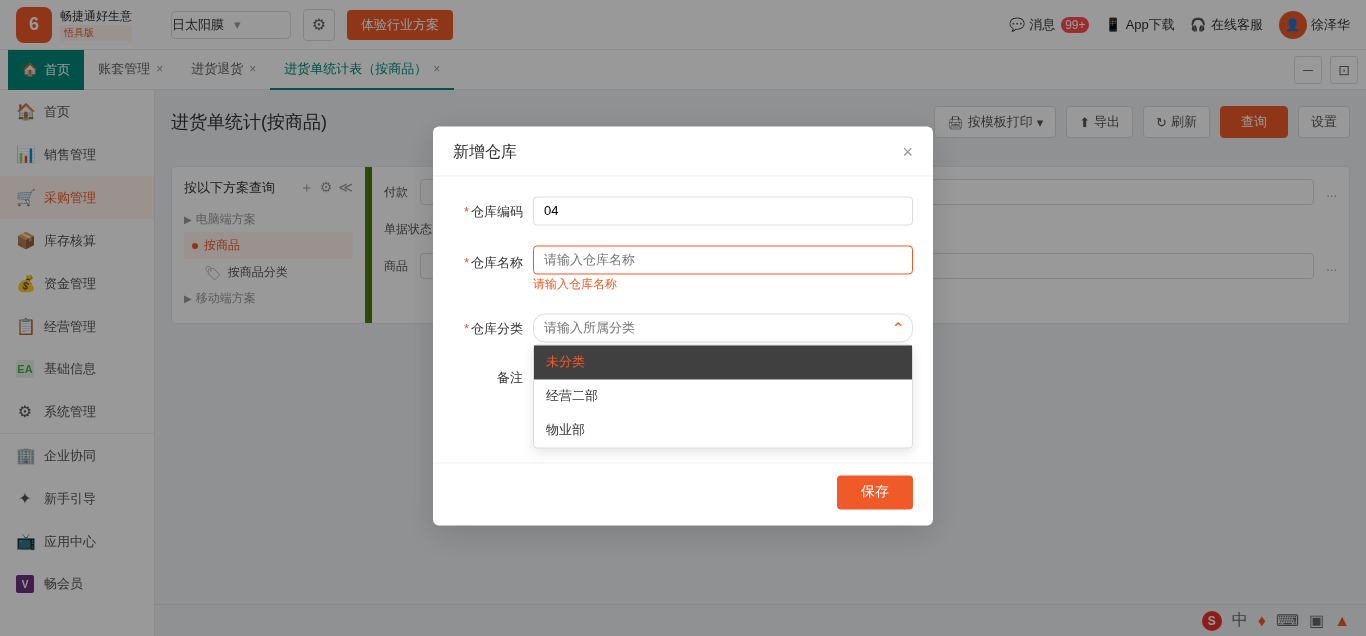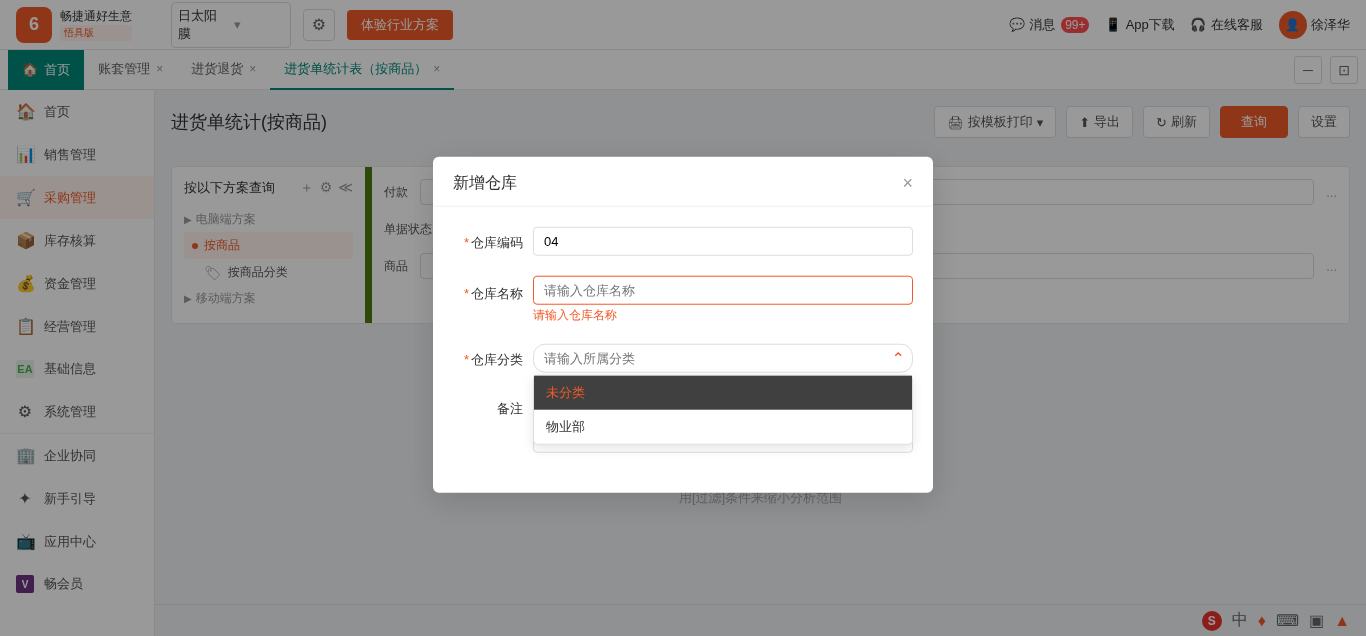--- a/index.html
+++ b/index.html
@@ -36,21 +36,21 @@
       margin-right: 8px;
       flex-shrink: 0;
     }
     .logo-badge { font-size: 10px; color: #f05a28; background: #fff3ee; padding: 1px 4px; border-radius: 2px; }
 
     .store-selector {
       display: flex;
       align-items: center;
       border: 1px solid #ddd;
       border-radius: 4px;
-      padding: 4px 6px;
+      padding: 4px 0;
       min-width: 120px;
       cursor: pointer;
       color: #333;
       margin-right: 12px;
     }
     .store-selector span { flex: 1; }
     .dropdown-arrow { color: #999; margin-left: 6px; }
 
     .gear-btn {
       width: 32px; height: 32px;
@@ -708,30 +708,34 @@
     </div>
 
     <div class="form-row" style="position:relative;">
       <span class="form-label required">仓库分类</span>
       <div class="form-select-wrapper">
         <input class="form-select-input" type="text" placeholder="请输入所属分类" style="">
         <span class="select-arrow">⌃</span>
         
         <div class="dropdown-list">
           <div class="dropdown-item selected">未分类</div>
+          <div class="dropdown-item">经营二部</div>
           <div class="dropdown-item">物业部</div>
         </div>
       </div>
     </div>
 
     <div class="form-row">
       <span class="form-label">备注</span>
       <textarea class="form-textarea" style=""></textarea>
     </div>
 
+  </div>
+  <div class="modal-footer">
+    <button class="btn-save">保存</button>
   </div>
 </div>
 
 <div class="bottom-bar">
   <div class="bottom-icons">
     <span class="bottom-icon" style="background:#e8322e;color:white;border-radius:50%;width:20px;height:20px;display:flex;align-items:center;justify-content:center;font-size:12px;font-weight:bold;">S</span>
     <span class="bottom-icon">中</span>
     <span class="bottom-icon" style="color:#f05a28;">♦</span>
     <span class="bottom-icon">⌨</span>
     <span class="bottom-icon">▣</span>

